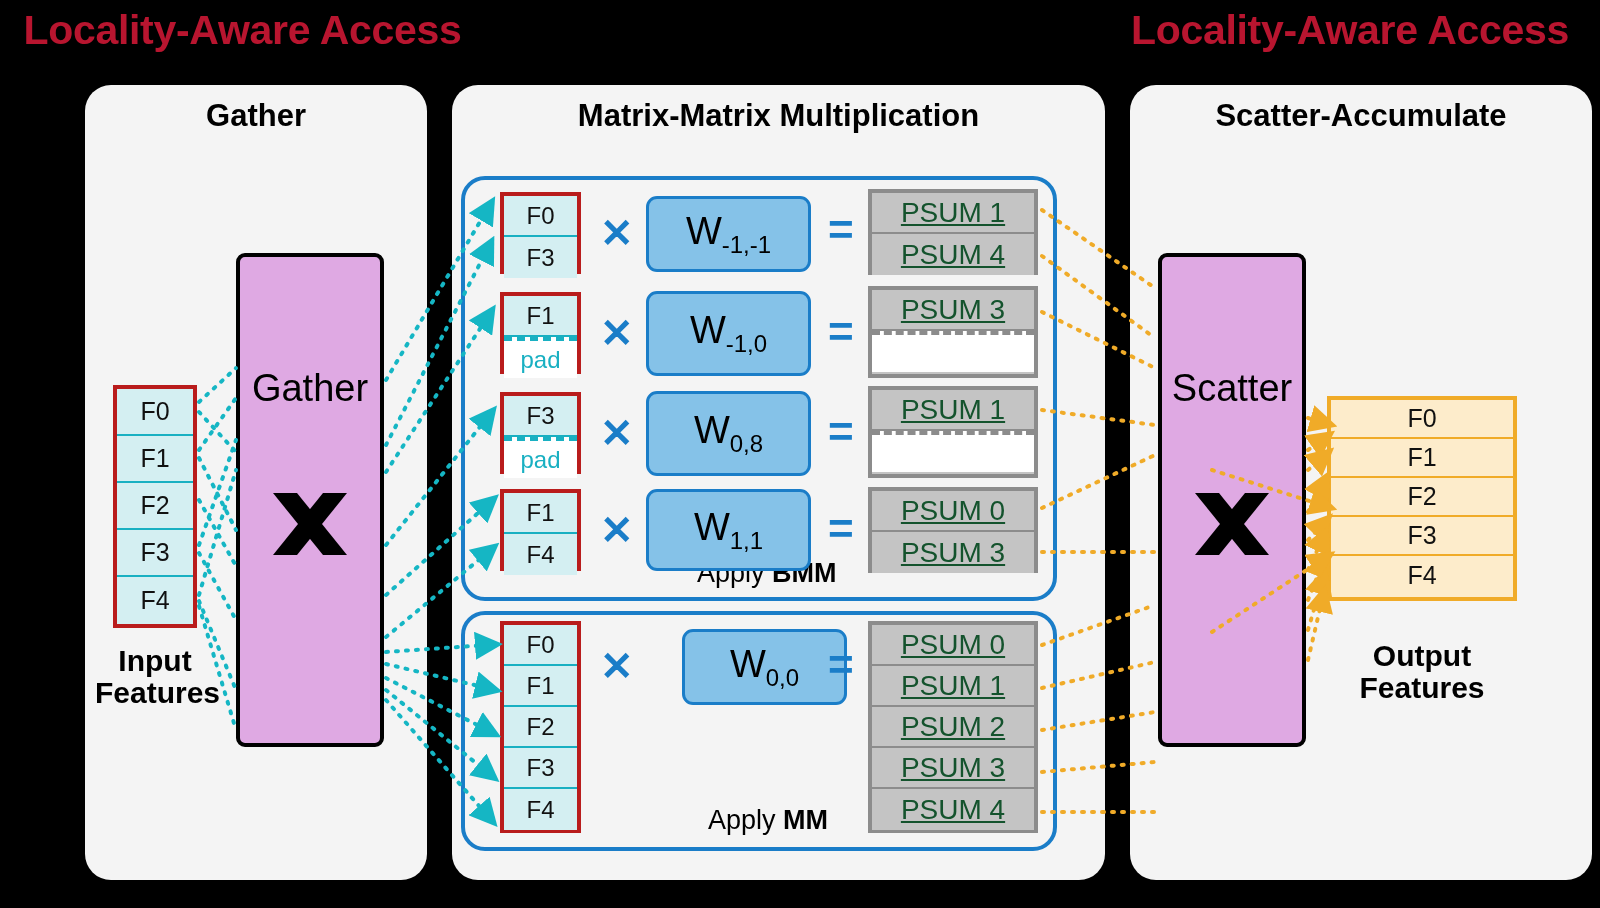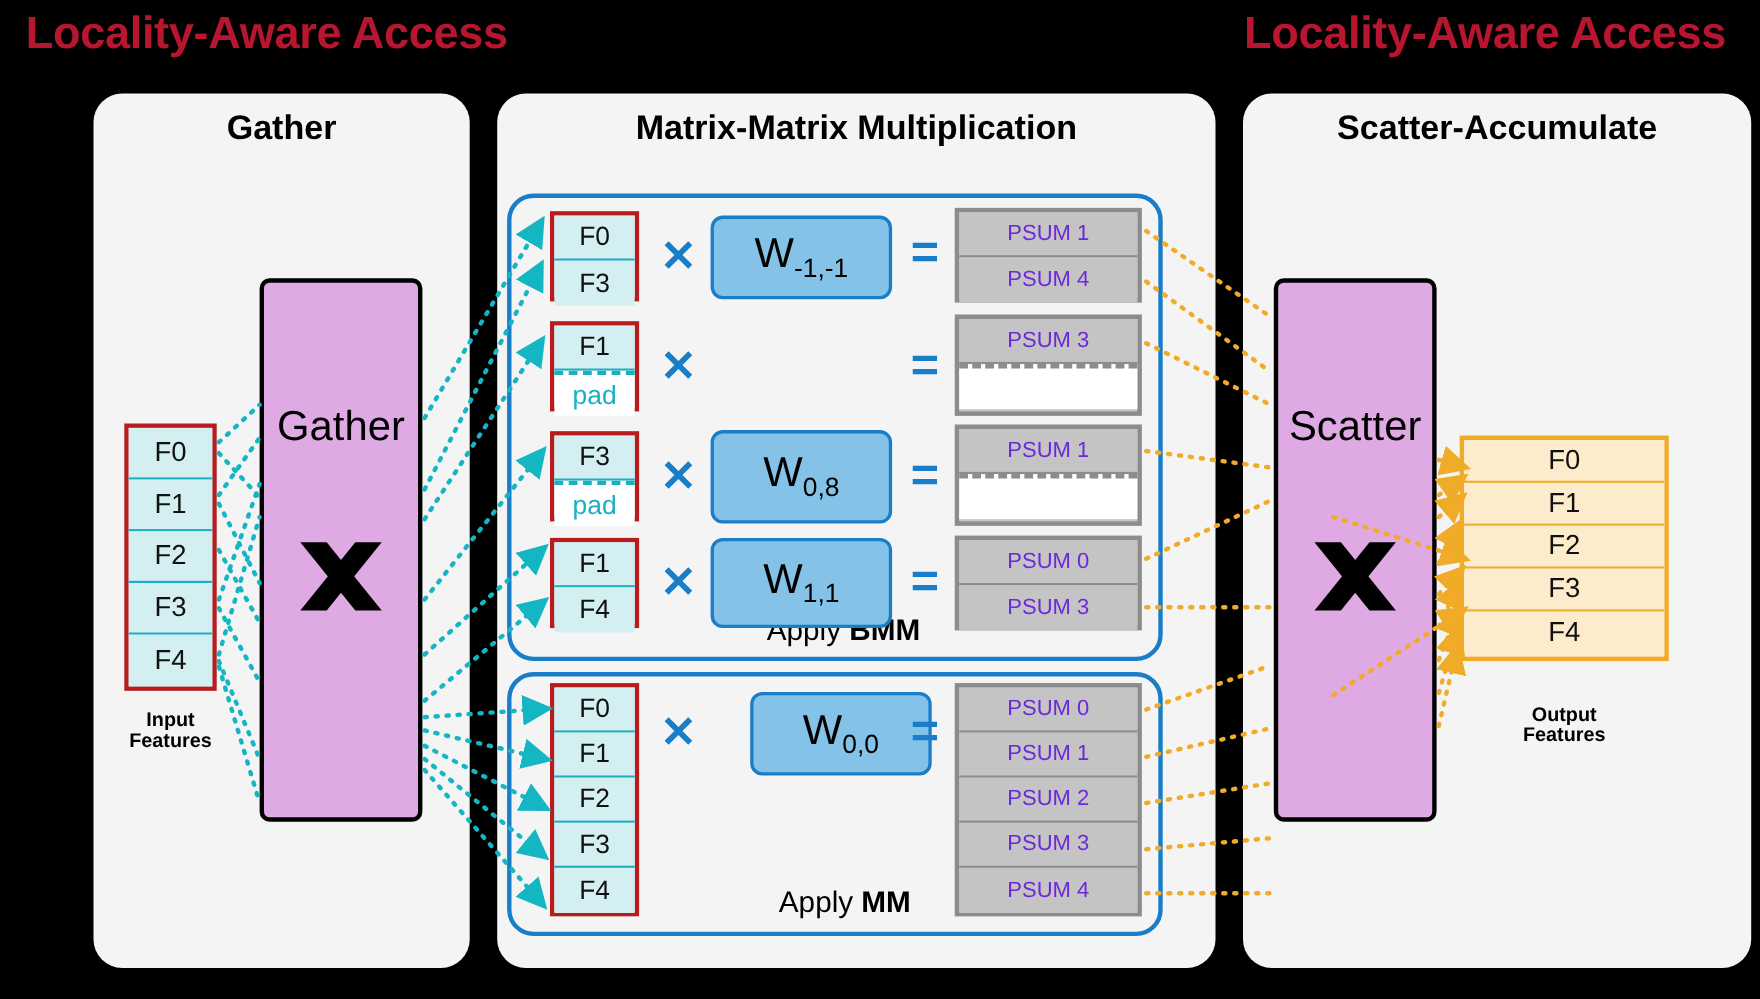--- a/index.html
+++ b/index.html
@@ -118,23 +118,24 @@
     position: absolute;
     box-sizing: border-box;
     border: 4px solid #8c8c8c;
     background: #c4c4c4;
   }
   .psum-cell {
     box-sizing: border-box;
     height: 41px;
     border-bottom: 2px solid #8c8c8c;
     display: flex; align-items: center; justify-content: center;
-    font-size: 20px; color: #6d28d9;
+    font-size: 28px; color: #14532d;
     background: #c4c4c4;
     white-space: nowrap;
+    text-decoration: underline;
   }
   .psum-cell:last-child { border-bottom: none; }
   .psum-cell.empty {
     background: #ffffff;
     border-top: 4px dashed #8c8c8c;
     border-bottom: none;
   }
 
   
   .op-times, .op-eq {
@@ -143,21 +144,21 @@
     font-weight: bold;
     line-height: 1;
   }
   .op-times { font-size: 40px; }
   .op-eq { font-size: 44px; }
 
   
   .stack-caption {
     position: absolute;
     text-align: center;
-    font-size: 18px;
+    font-size: 30px;
     font-weight: bold;
     color: #000;
     line-height: 1.05;
     white-space: pre-line;
   }
 
   svg.overlay {
     position: absolute; left: 0; top: 0;
     width: 1600px; height: 908px;
     pointer-events: none;
@@ -214,20 +215,23 @@
   <div class="psum-stack" style="left:868px; top:189px; width:170px; height:86px;">
     <div class="psum-cell">PSUM 1</div>
     <div class="psum-cell">PSUM 4</div>
   </div>
 
   <div class="feat-stack small" style="left:500px; top:292px; width:81px; height:82px;">
     <div class="feat-cell">F1</div>
     <div class="feat-cell pad">pad</div>
   </div>
   <div class="op-times" style="left:600px; top:313px;">✕</div>
+  <div class="wbox" style="left:646px; top:291px; width:165px; height:85px;">
+    <span class="wlab"><span>W</span><sub>-1,0</sub></span>
+  </div>
   <div class="op-eq" style="left:828px; top:310px;">=</div>
   <div class="psum-stack" style="left:868px; top:286px; width:170px; height:92px;">
     <div class="psum-cell">PSUM 3</div>
     <div class="psum-cell empty"></div>
   </div>
 
   <div class="feat-stack small" style="left:500px; top:392px; width:81px; height:82px;">
     <div class="feat-cell">F3</div>
     <div class="feat-cell pad">pad</div>
   </div>

